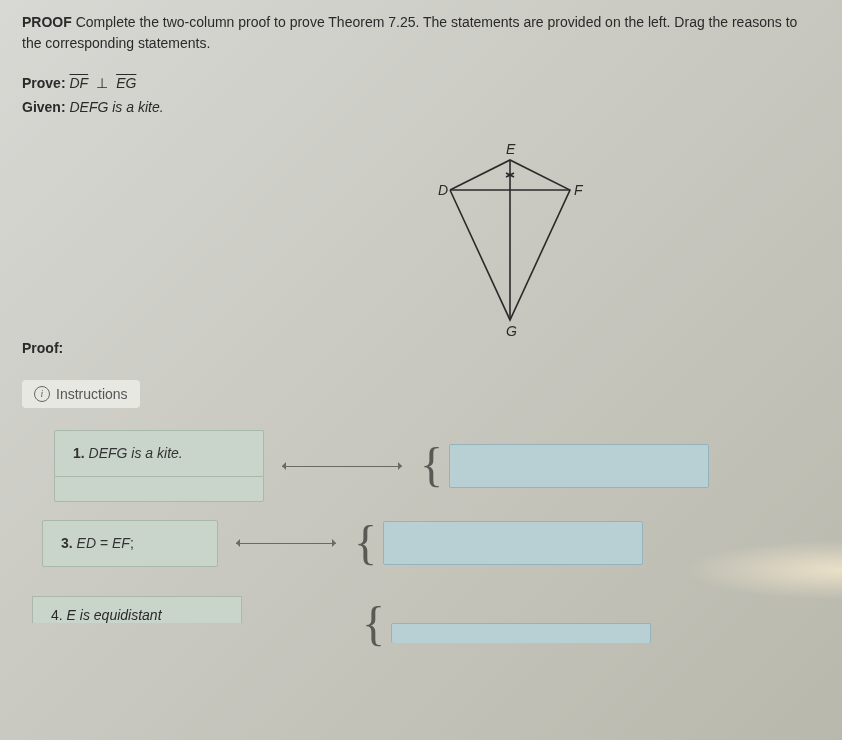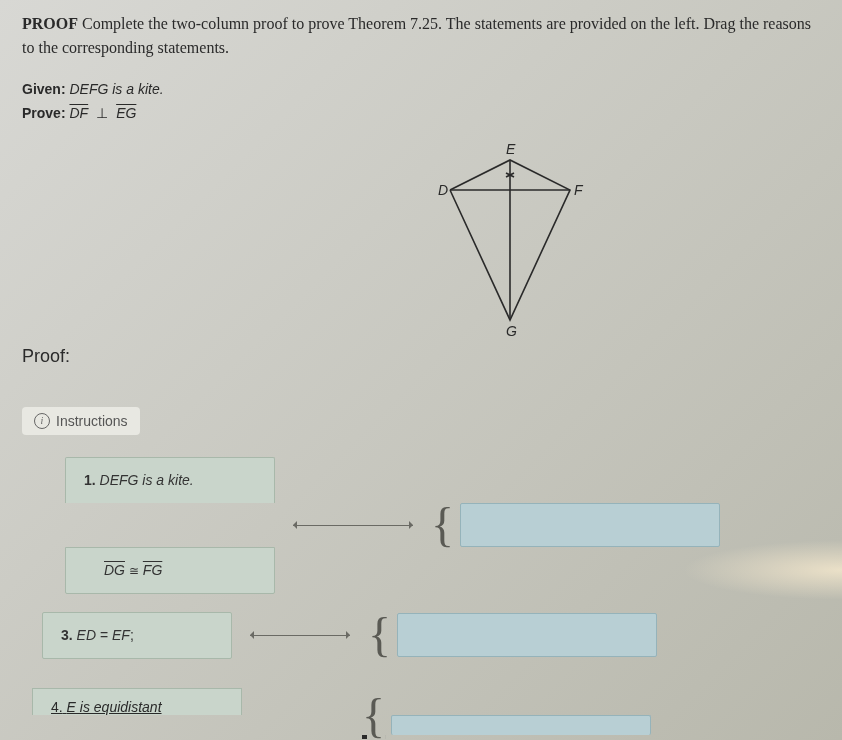--- a/index.html
+++ b/index.html
@@ -9,46 +9,46 @@
       width: 842px;
       height: 740px;
       overflow: hidden;
       position: relative;
       color: #2a2a2a;
     }
     .page {
       padding: 12px 22px;
     }
     .header-line {
-      font-size: 16px;
+      font-size: 14px;
       line-height: 1.5;
       margin-bottom: 4px;
-      font-family: Liberation Serif, serif;
     }
     .header-line strong { font-weight: bold; }
     .given-prove {
       margin-top: 18px;
       font-size: 14px;
       line-height: 1.7;
     }
     .given-prove strong { font-weight: bold; }
     .italic { font-style: italic; }
     .overline { text-decoration: overline; font-style: italic; }
     .perp { margin: 0 4px; }
     .diagram-wrap {
       position: absolute;
       left: 420px;
       top: 140px;
       width: 180px;
       height: 200px;
     }
     .proof-label {
-      font-size: 18px;
+      font-size: 14px;
       margin-top: 220px;
-      margin-bottom: 40px;
+      margin-bottom: 24px;
+      font-weight: bold;
     }
     .instructions {
       display: inline-flex;
       align-items: center;
       gap: 6px;
       background: #e8e8e2;
       border-radius: 4px;
       padding: 6px 12px;
       font-size: 14px;
       color: #555;
@@ -126,21 +126,21 @@
       font-family: Georgia, serif;
     }
     .drop-target {
       background: #b8cfd4;
       border: 1px solid #95b3ba;
       width: 260px;
       height: 44px;
       border-radius: 2px;
     }
     .row.partial .drop-target { height: 36px; }
-    .row.partial { margin-bottom: 0; align-items: flex-end; text-decoration: underline; }
+    .row.partial { margin-bottom: 0; align-items: flex-end; }
     .cutoff-box {
       background: #c9d5cb;
       border: 1px solid #a8b8aa;
       border-top: 1px solid #a8b8aa;
       border-bottom: none;
       padding: 10px 18px 0 18px;
       font-size: 14px;
       width: 210px;
     }
     .glare {
@@ -157,28 +157,28 @@
 <body>
 
 <div class="page">
   <div class="header-line">
     <strong>PROOF</strong>
     <span>Complete the two-column proof to prove Theorem 7.25. The statements are provided on the left. Drag the reasons to the corresponding statements.</span>
   </div>
 
   <div class="given-prove">
     <div>
-      <strong>Given:</strong>
-      <span class="italic">DEFG is a kite.</span>
-    </div>
-    <div>
       <strong>Prove:</strong>
       <span class="overline">DF</span>
       <span class="perp">⊥</span>
       <span class="overline">EG</span>
+    </div>
+    <div>
+      <strong>Given:</strong>
+      <span class="italic">DEFG is a kite.</span>
     </div>
   </div>
 
   <div class="diagram-wrap">
     <svg width="180" height="200" viewBox="0 0 180 200">
       <polyline class="kite-line" points="30,50 90,20 150,50 90,180 30,50"></polyline>
       <line class="kite-line" x1="30" y1="50" x2="150" y2="50"></line>
       <line class="kite-line" x1="90" y1="20" x2="90" y2="180"></line>
       <line class="kite-line" x1="86" y1="33" x2="94" y2="37"></line>
       <line class="kite-line" x1="86" y1="37" x2="94" y2="33"></line>
@@ -192,42 +192,37 @@
   <div class="proof-label">Proof:</div>
 
   <div class="instructions">
     <span class="info-icon">i</span>
     <span>Instructions</span>
   </div>
 
   <div class="proof-rows">
 
     <div class="row">
-      <div class="statement-group" style="margin-left:43px;gap:44px;">
+      <div class="statement-group" style="margin-left:32px;">
         <div class="statement-box" style="border-bottom:none; border-radius:2px 2px 0 0;">
           <span class="num">1.</span>
           <span class="italic">DEFG is a kite.</span>
         </div>
         <div class="statement-box" style="border-radius:0 0 2px 2px;">
-          <div style="padding-left:20px;">
-            <span class="overline">DG</span>
-            <span class="cong">≅</span>
-            <span class="overline">FG</span>
-          </div>
         </div>
       </div>
       <div class="connector">
           <span class="arrow-r"></span>
         </div>
       <span class="brace">{</span>
       <div class="drop-target"></div>
     </div>
 
     <div class="row">
-      <div class="statement-box" style="margin-left:20px; width:190px;">
+      <div class="statement-box" style="margin-left:20px; width:176px;">
         <div>
           <span class="num">3.</span>
           <span class="italic">ED</span>
           <span>=</span>
           <span class="italic">EF</span><span>;</span>
         </div>
       </div>
       <div class="connector" style="flex-basis:120px;">
           <span class="arrow-r"></span>
         </div>

